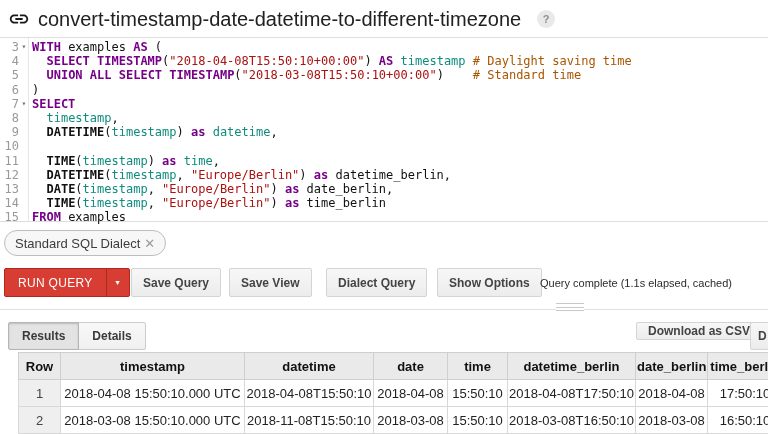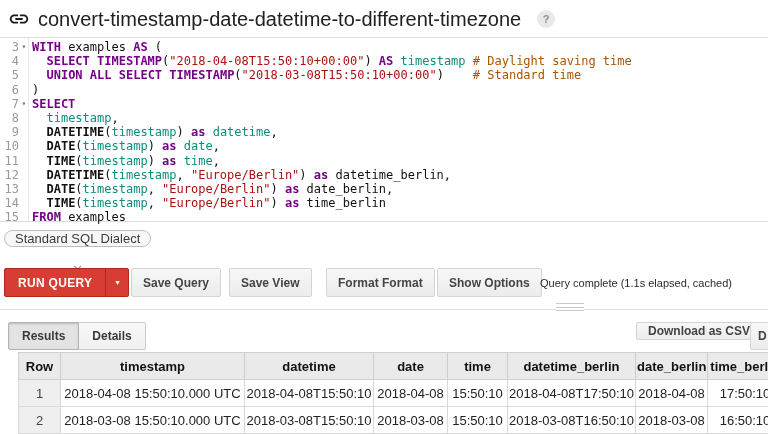--- a/index.html
+++ b/index.html
@@ -23,28 +23,28 @@
   .ln{display:inline-block;width:19px;text-align:right;color:#999;flex:none;}
   .fold{display:inline-block;width:10px;text-align:center;color:#777;font-size:8px;flex:none;line-height:14.2px;cursor:pointer;}
   .code{padding-left:3px;white-space:pre;}
   .tk-kw{color:var(--keyword);font-weight:bold;}
   .tk-fn{color:var(--fn);font-weight:bold;}
   .tk-ty{color:var(--type);}
   .tk-str{color:var(--string);}
   .tk-cm{color:var(--comment);}
   .tk-pl{color:#111;}
   
-  .chip{position:absolute;top:230px;left:4px;height:17px;box-sizing:border-box;border:1px solid #bdbdbd;border-radius:13px;
-    background:#f7f7f7;display:inline-flex;align-items:center;padding:0 10px;gap:17px;flex-direction:column;}
+  .chip{position:absolute;top:230px;left:4px;height:26px;box-sizing:border-box;border:1px solid #bdbdbd;border-radius:13px;
+    background:#f7f7f7;display:inline-flex;align-items:center;padding:0 10px;gap:4px;}
   .chip-label{font-size:13px;color:#3c3c3c;}
   .chip-x{color:#9a9a9a;font-size:13px;font-weight:bold;cursor:pointer;line-height:1;}
   
   .runbtn{position:absolute;top:268px;left:4px;height:29px;box-sizing:border-box;display:inline-flex;
     background:var(--runBtn);border:1px solid var(--runBtnBorder);border-radius:2px;color:#fff;cursor:pointer;}
-  .runbtn .lbl{display:flex;align-items:center;padding:12px 13px;font-size:12px;font-weight:bold;letter-spacing:.3px;}
+  .runbtn .lbl{display:flex;align-items:center;padding:12px 13px;font-size:12px;font-weight:normal;letter-spacing:.3px;}
   .runbtn .dd{display:flex;align-items:center;justify-content:center;width:22px;border-left:1px solid rgba(0,0,0,.25);font-size:9px;}
   .gbtn{position:absolute;top:268px;height:29px;box-sizing:border-box;display:inline-flex;align-items:center;justify-content:center;
     padding:0 11px;background:linear-gradient(#f7f7f7,#ececec);border:1px solid #d4d4d4;border-radius:2px;
     color:#444;font-weight:bold;font-size:12px;cursor:pointer;white-space:nowrap;}
   .b-savequery{left:131px;} .b-saveview{left:229px;} .b-format{left:326px;} .b-showopt{left:437px;}
   .status{position:absolute;top:268px;left:540px;height:29px;display:flex;align-items:center;font-size:11px;color:#2b2b2b;white-space:nowrap;}
   
   .divider{position:absolute;top:309px;left:0;width:768px;border-top:1px solid #e0e0e0;}
   .grip{position:absolute;top:302px;left:556px;width:28px;height:10px;background:#fff;display:flex;flex-direction:column;justify-content:space-between;padding:1px 0;box-sizing:border-box;cursor:row-resize;}
   .grip i{display:block;height:1px;background:#c9c9c9;}
@@ -81,21 +81,21 @@
 <div class="editor">
   <div class="gutter-sep"></div>
   <div class="cm-lines">
       <div class="cm-line"><span class="ln">3</span><span class="fold">▾</span><span class="code"><span class="tk-kw">WITH</span><span class="tk-pl"> examples </span><span class="tk-kw">AS</span><span class="tk-pl"> (</span></span></div>
       <div class="cm-line"><span class="ln">4</span><span class="fold"></span><span class="code"><span class="tk-pl">  </span><span class="tk-kw">SELECT</span><span class="tk-pl"> </span><span class="tk-kw">TIMESTAMP</span><span class="tk-pl">(</span><span class="tk-str">"2018-04-08T15:50:10+00:00"</span><span class="tk-pl">) </span><span class="tk-kw">AS</span><span class="tk-pl"> </span><span class="tk-ty">timestamp</span><span class="tk-pl"> </span><span class="tk-cm"># Daylight saving time</span></span></div>
       <div class="cm-line"><span class="ln">5</span><span class="fold"></span><span class="code"><span class="tk-pl">  </span><span class="tk-kw">UNION</span><span class="tk-pl"> </span><span class="tk-kw">ALL</span><span class="tk-pl"> </span><span class="tk-kw">SELECT</span><span class="tk-pl"> </span><span class="tk-kw">TIMESTAMP</span><span class="tk-pl">(</span><span class="tk-str">"2018-03-08T15:50:10+00:00"</span><span class="tk-pl">)    </span><span class="tk-cm"># Standard time</span></span></div>
       <div class="cm-line"><span class="ln">6</span><span class="fold"></span><span class="code"><span class="tk-pl">)</span></span></div>
       <div class="cm-line"><span class="ln">7</span><span class="fold">▾</span><span class="code"><span class="tk-kw">SELECT</span></span></div>
       <div class="cm-line"><span class="ln">8</span><span class="fold"></span><span class="code"><span class="tk-pl">  </span><span class="tk-ty">timestamp</span><span class="tk-pl">,</span></span></div>
       <div class="cm-line"><span class="ln">9</span><span class="fold"></span><span class="code"><span class="tk-pl">  </span><span class="tk-fn">DATETIME</span><span class="tk-pl">(</span><span class="tk-ty">timestamp</span><span class="tk-pl">) </span><span class="tk-kw">as</span><span class="tk-pl"> </span><span class="tk-ty">datetime</span><span class="tk-pl">,</span></span></div>
-      <div class="cm-line"><span class="ln">10</span><span class="fold"></span><span class="code"><span class="tk-pl">  </span><span class="tk-fn">DATE</span><span class="tk-pl">(</span><span class="tk-ty">timestamp</span><span class="tk-pl">) </span><span class="tk-kw">as</span><span class="tk-pl"> </span><span class="tk-ty">date</span><span class="tk-pl">,</span></span></div>
+      <div class="cm-line"><span class="ln">10</span><span class="fold"></span></div>
       <div class="cm-line"><span class="ln">11</span><span class="fold"></span><span class="code"><span class="tk-pl">  </span><span class="tk-fn">TIME</span><span class="tk-pl">(</span><span class="tk-ty">timestamp</span><span class="tk-pl">) </span><span class="tk-kw">as</span><span class="tk-pl"> </span><span class="tk-ty">time</span><span class="tk-pl">,</span></span></div>
       <div class="cm-line"><span class="ln">12</span><span class="fold"></span><span class="code"><span class="tk-pl">  </span><span class="tk-fn">DATETIME</span><span class="tk-pl">(</span><span class="tk-ty">timestamp</span><span class="tk-pl">, </span><span class="tk-str">"Europe/Berlin"</span><span class="tk-pl">) </span><span class="tk-kw">as</span><span class="tk-pl"> datetime_berlin,</span></span></div>
       <div class="cm-line"><span class="ln">13</span><span class="fold"></span><span class="code"><span class="tk-pl">  </span><span class="tk-fn">DATE</span><span class="tk-pl">(</span><span class="tk-ty">timestamp</span><span class="tk-pl">, </span><span class="tk-str">"Europe/Berlin"</span><span class="tk-pl">) </span><span class="tk-kw">as</span><span class="tk-pl"> date_berlin,</span></span></div>
       <div class="cm-line"><span class="ln">14</span><span class="fold"></span><span class="code"><span class="tk-pl">  </span><span class="tk-fn">TIME</span><span class="tk-pl">(</span><span class="tk-ty">timestamp</span><span class="tk-pl">, </span><span class="tk-str">"Europe/Berlin"</span><span class="tk-pl">) </span><span class="tk-kw">as</span><span class="tk-pl"> time_berlin</span></span></div>
       <div class="cm-line"><span class="ln">15</span><span class="fold"></span><span class="code"><span class="tk-kw">FROM</span><span class="tk-pl"> examples</span></span></div>
     </div>
 </div>
 
 <div class="chip">
   <span class="chip-label">Standard SQL Dialect</span>
@@ -103,21 +103,21 @@
 </div>
 
 <div class="runbtn">
   <span class="lbl">RUN QUERY</span>
   <span class="dd">
       <span style="transform:scale(.8);">▼</span>
     </span>
 </div>
 <button class="gbtn b-savequery">Save Query</button>
 <button class="gbtn b-saveview">Save View</button>
-<button class="gbtn b-format">Format Format</button>
+<button class="gbtn b-format">Dialect Query</button>
 <button class="gbtn b-showopt">Show Options</button>
 <div class="status">Query complete (1.1s elapsed, cached)</div>
 
 <div class="divider"></div>
 <div class="grip">
     <i></i>
     <i></i>
     <i></i>
   </div>
 
@@ -158,21 +158,21 @@
         <td>2018-04-08T15:50:10</td>
         <td>2018-04-08</td>
         <td>15:50:10</td>
         <td>2018-04-08T17:50:10</td>
         <td>2018-04-08</td>
         <td>17:50:10</td>
       </tr>
       <tr>
         <td class="rownum">2</td>
         <td>2018-03-08 15:50:10.000 UTC</td>
-        <td>2018-03-08T15:50:10</td>
+        <td>2018-11-08T15:50:10</td>
         <td>2018-03-08</td>
         <td>15:50:10</td>
         <td>2018-03-08T16:50:10</td>
         <td>2018-03-08</td>
         <td>16:50:10</td>
       </tr>
     </tbody>
   </table>
 
 </body></html>

